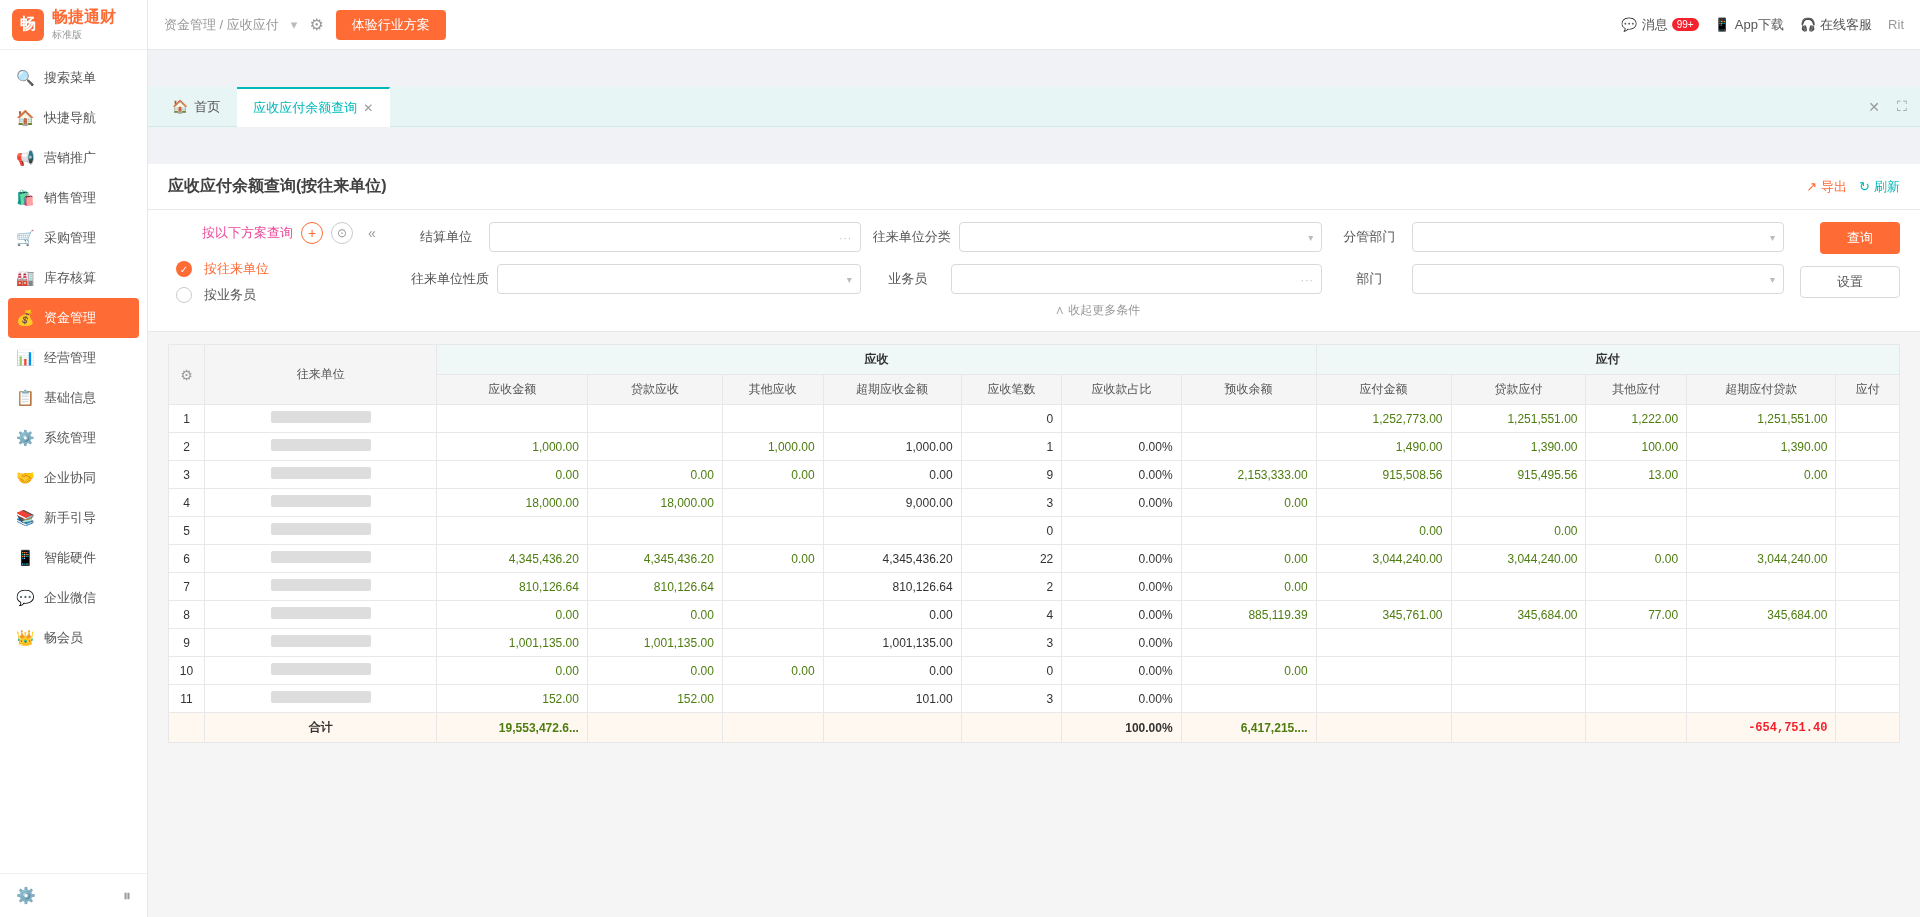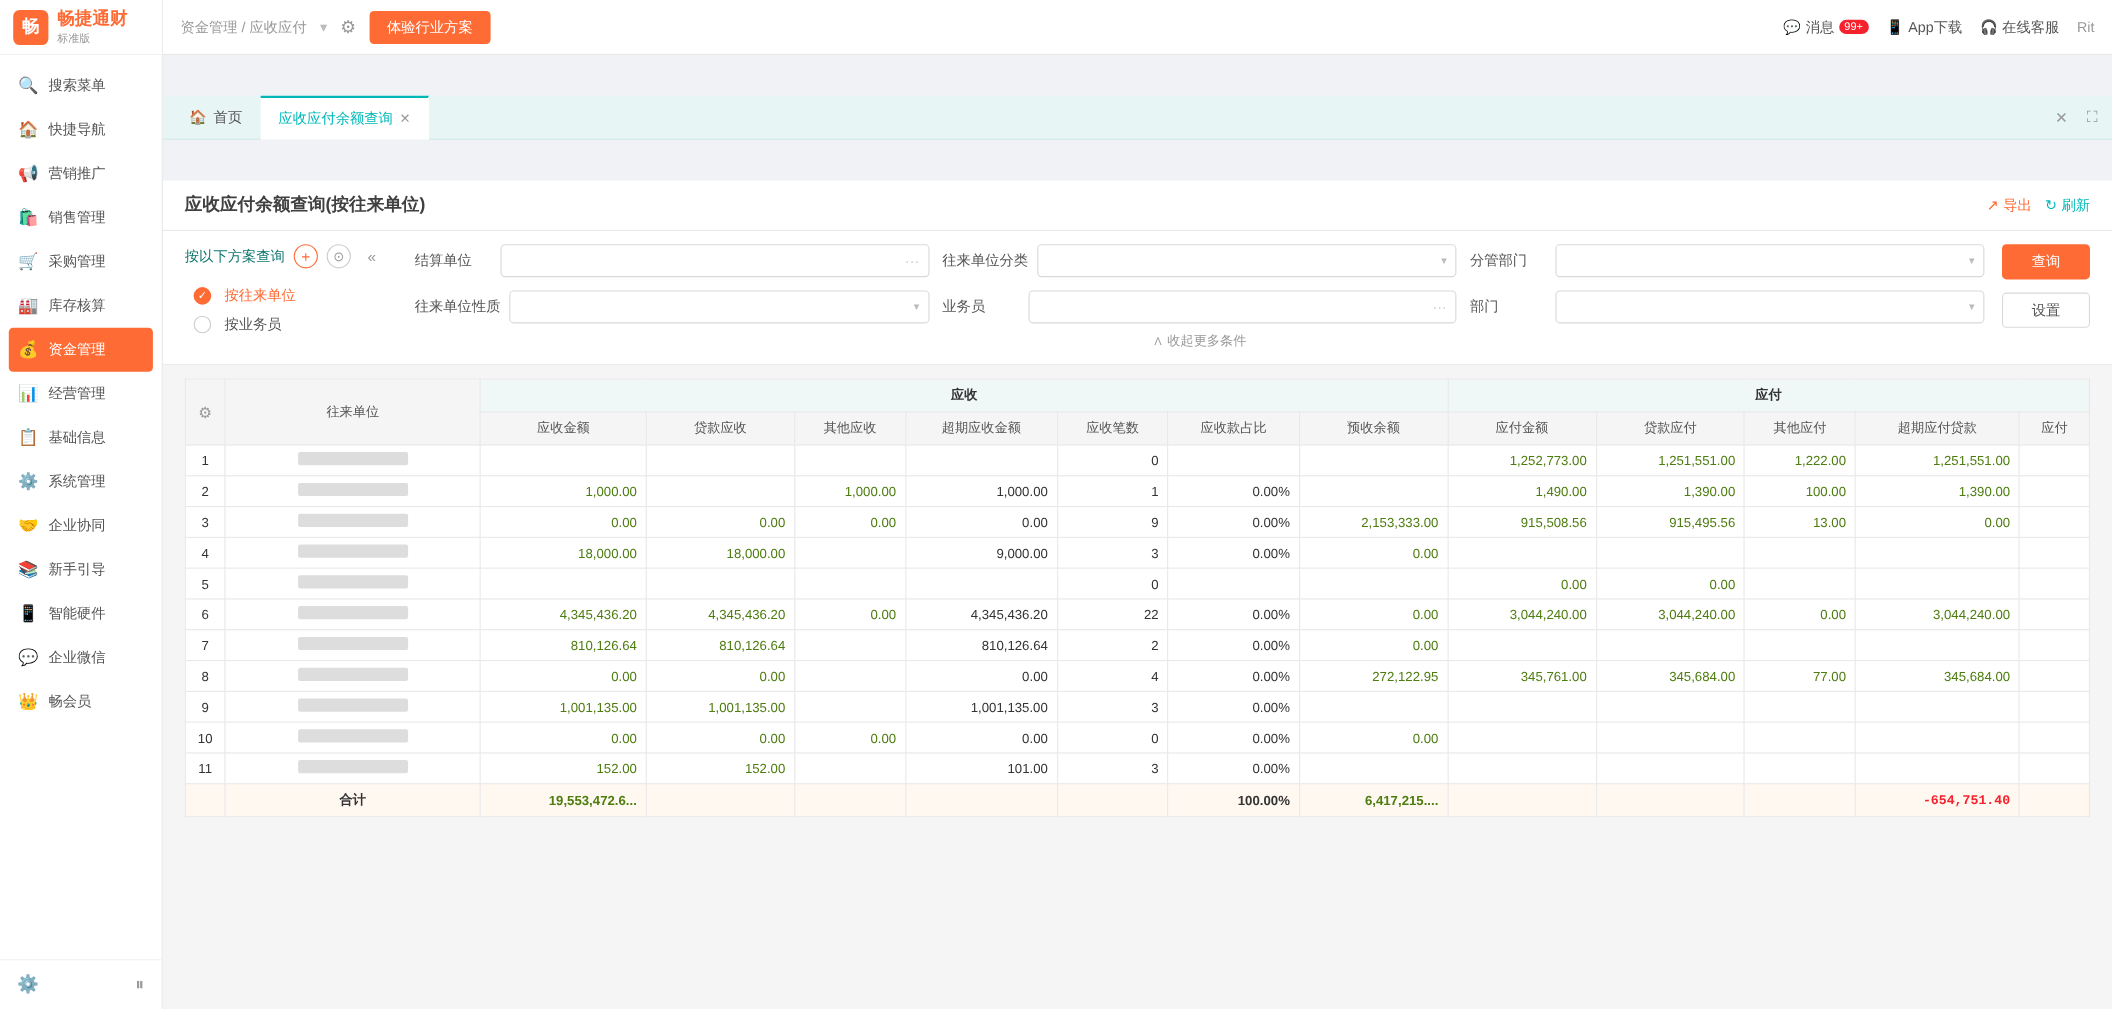--- a/index.html
+++ b/index.html
@@ -81,52 +81,52 @@
     .page-title { font-size: 16px; font-weight: bold; color: #404040; padding-bottom: 12px; }
     .page-header-actions { display: flex; gap: 12px; align-items: center; padding-bottom: 12px; }
     .btn-export { display: flex; align-items: center; gap: 4px; color: #ff6b35; cursor: pointer; font-size: 13px; border: none; background: none; }
     .btn-refresh { display: flex; align-items: center; gap: 4px; color: #00b8b8; cursor: pointer; font-size: 13px; border: none; background: none; }
 
     
     .filter-area {
       background: #fff; padding: 12px 20px; border-bottom: 1px solid #e8e8e8; flex-shrink: 0;
     }
     .filter-top { display: flex; align-items: center; gap: 8px; margin-bottom: 12px; }
-    .filter-label { color: #0f766e; font-size: 13px; }
+    .filter-label { color: #ec4899; font-size: 13px; margin-left: 34px; }
     .filter-add-btn { width: 22px; height: 22px; border: 1px solid #ff6b35; border-radius: 50%; color: #ff6b35; display: flex; align-items: center; justify-content: center; cursor: pointer; font-size: 14px; }
     .filter-setting-btn { width: 22px; height: 22px; border: 1px solid #ccc; border-radius: 50%; color: #999; display: flex; align-items: center; justify-content: center; cursor: pointer; font-size: 12px; }
     .filter-collapse-btn { width: 22px; height: 22px; color: #999; display: flex; align-items: center; justify-content: center; cursor: pointer; font-size: 14px; }
     .filter-option {
       display: flex; align-items: center; gap: 8px; padding: 4px 8px; cursor: pointer;
       border-radius: 4px; font-size: 13px; color: #555;
     }
     .filter-option.active { color: #ff6b35; }
 
     .filter-grid { display: grid; grid-template-columns: 1fr 1fr 1fr; gap: 12px; margin-bottom: 8px; }
-    .filter-row { display: flex; align-items: center; gap: 8px; }
+    .filter-row { display: flex; align-items: center; gap: 8px; text-align: center; }
     .filter-field-label { color: #555; font-size: 13px; white-space: nowrap; min-width: 70px; }
     .filter-input {
       flex: 1; height: 30px; border: 1px solid #d9d9d9; border-radius: 4px;
       padding: 0 8px; font-size: 13px; color: #333; outline: none;
       display: flex; align-items: center; justify-content: space-between; cursor: pointer;
     }
     .filter-input .dots { color: #ccc; }
     .filter-input .arrow-down { color: #bbb; font-size: 10px; }
 
     .filter-collapse-row { text-align: center; margin-top: 8px; }
     .collapse-btn { color: #999; font-size: 12px; cursor: pointer; border: none; background: none; }
 
     
     .query-btn {
       background: #ff6b35; color: #fff; border: none; border-radius: 4px;
       padding: 7px 20px; cursor: pointer; font-size: 13px; display: block; width: 80px; margin-bottom: 6px;
     }
     .setting-btn {
       background: #fff; color: #555; border: 1px solid #d9d9d9; border-radius: 4px;
-      padding: 6px 20px; cursor: pointer; font-size: 13px; display: block; width: 80px;
+      padding: 6px 20px; cursor: pointer; font-size: 13px; display: block; width: 100px;
     }
 
     
     .table-area { flex: 1; overflow: auto; padding: 12px 20px; }
     .data-table {
       width: 100%; border-collapse: collapse; background: #fff;
       border: 1px solid #e8e8e8; font-size: 12px;
     }
     .data-table th, .data-table td {
       border: 1px solid #e8e8e8; padding: 6px 8px; text-align: center; white-space: nowrap;
@@ -515,21 +515,21 @@
             </tr>
             <tr>
               <td>8</td>
               <td class="col-partner"><span class="blurred-text" style="min-width: 100px;">          </span></td>
               <td class="num link">0.00</td>
               <td class="num link">0.00</td>
               <td class="num"></td>
               <td class="num">0.00</td>
               <td class="num">4</td>
               <td class="num">0.00%</td>
-              <td class="num link">272,122.95</td>
+              <td class="num link">885,119.39</td>
               <td class="num link">345,761.00</td>
               <td class="num link">345,684.00</td>
               <td class="num link">77.00</td>
               <td class="num link">345,684.00</td>
               <td class="num"></td>
             </tr>
             <tr>
               <td>9</td>
               <td class="col-partner"><span class="blurred-text" style="min-width: 100px;">          </span></td>
               <td class="num link">1,001,135.00</td>

